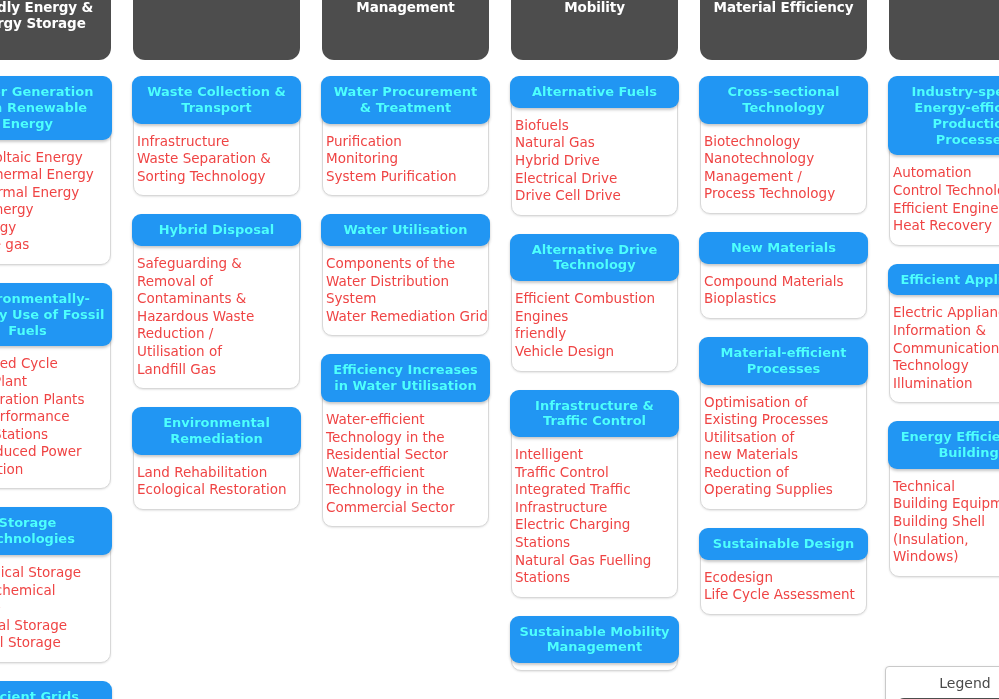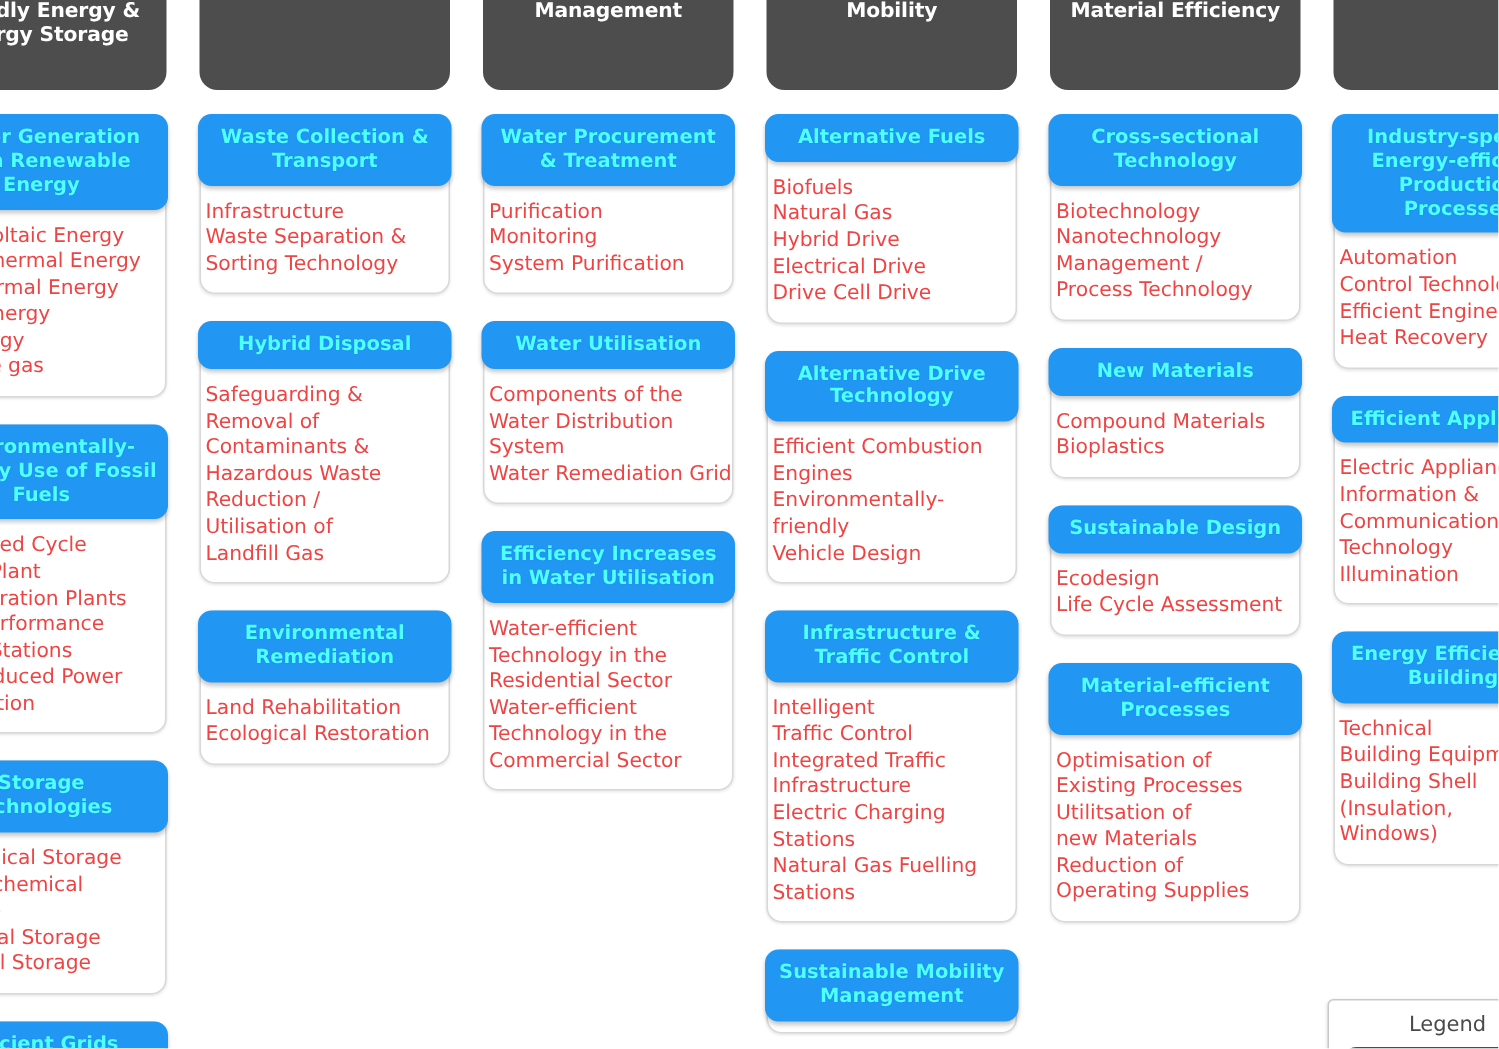--- a/index.html
+++ b/index.html
@@ -236,21 +236,20 @@
             <span class="item">Hybrid Drive</span>
             <span class="item">Electrical Drive</span>
             <span class="item">Drive Cell Drive</span>
           </div>
         </div>
         <div class="card">
           <div class="card-title">Alternative Drive Technology</div>
           <div class="card-body">
             <span class="item">Efficient Combustion</span>
             <span class="item">Engines</span>
-            <span class="item">Environmentally-</span>
             <span class="item">friendly</span>
             <span class="item">Vehicle Design</span>
           </div>
         </div>
         <div class="card">
           <div class="card-title">Infrastructure &amp; Traffic Control</div>
           <div class="card-body">
             <span class="item">Intelligent</span>
             <span class="item">Traffic Control</span>
             <span class="item">Integrated Traffic</span>
@@ -277,37 +276,37 @@
           </div>
         </div>
         <div class="card">
           <div class="card-title">New Materials</div>
           <div class="card-body">
             <span class="item">Compound Materials</span>
             <span class="item">Bioplastics</span>
           </div>
         </div>
         <div class="card">
-          <div class="card-title">Sustainable Design</div>
-          <div class="card-body">
-            <span class="item">Ecodesign</span>
-            <span class="item">Life Cycle Assessment</span>
-          </div>
-        </div>
-        <div class="card">
           <div class="card-title">Material-efficient Processes</div>
           <div class="card-body">
             <span class="item">Optimisation of</span>
             <span class="item">Existing Processes</span>
             <span class="item">Utilitsation of</span>
             <span class="item">new Materials</span>
             <span class="item">Reduction of</span>
             <span class="item">Operating Supplies</span>
           </div>
         </div>
+        <div class="card">
+          <div class="card-title">Sustainable Design</div>
+          <div class="card-body">
+            <span class="item">Ecodesign</span>
+            <span class="item">Life Cycle Assessment</span>
+          </div>
+        </div>
       </div>
       <div class="column">
         <div class="col-header">Energy Efficiency</div>
         <div class="card">
           <div class="card-title">Industry-specific Energy-efficient Production Processes</div>
           <div class="card-body">
             <span class="item">Automation</span>
             <span class="item">Control Technology</span>
             <span class="item">Efficient Engines</span>
             <span class="item">Heat Recovery</span>

